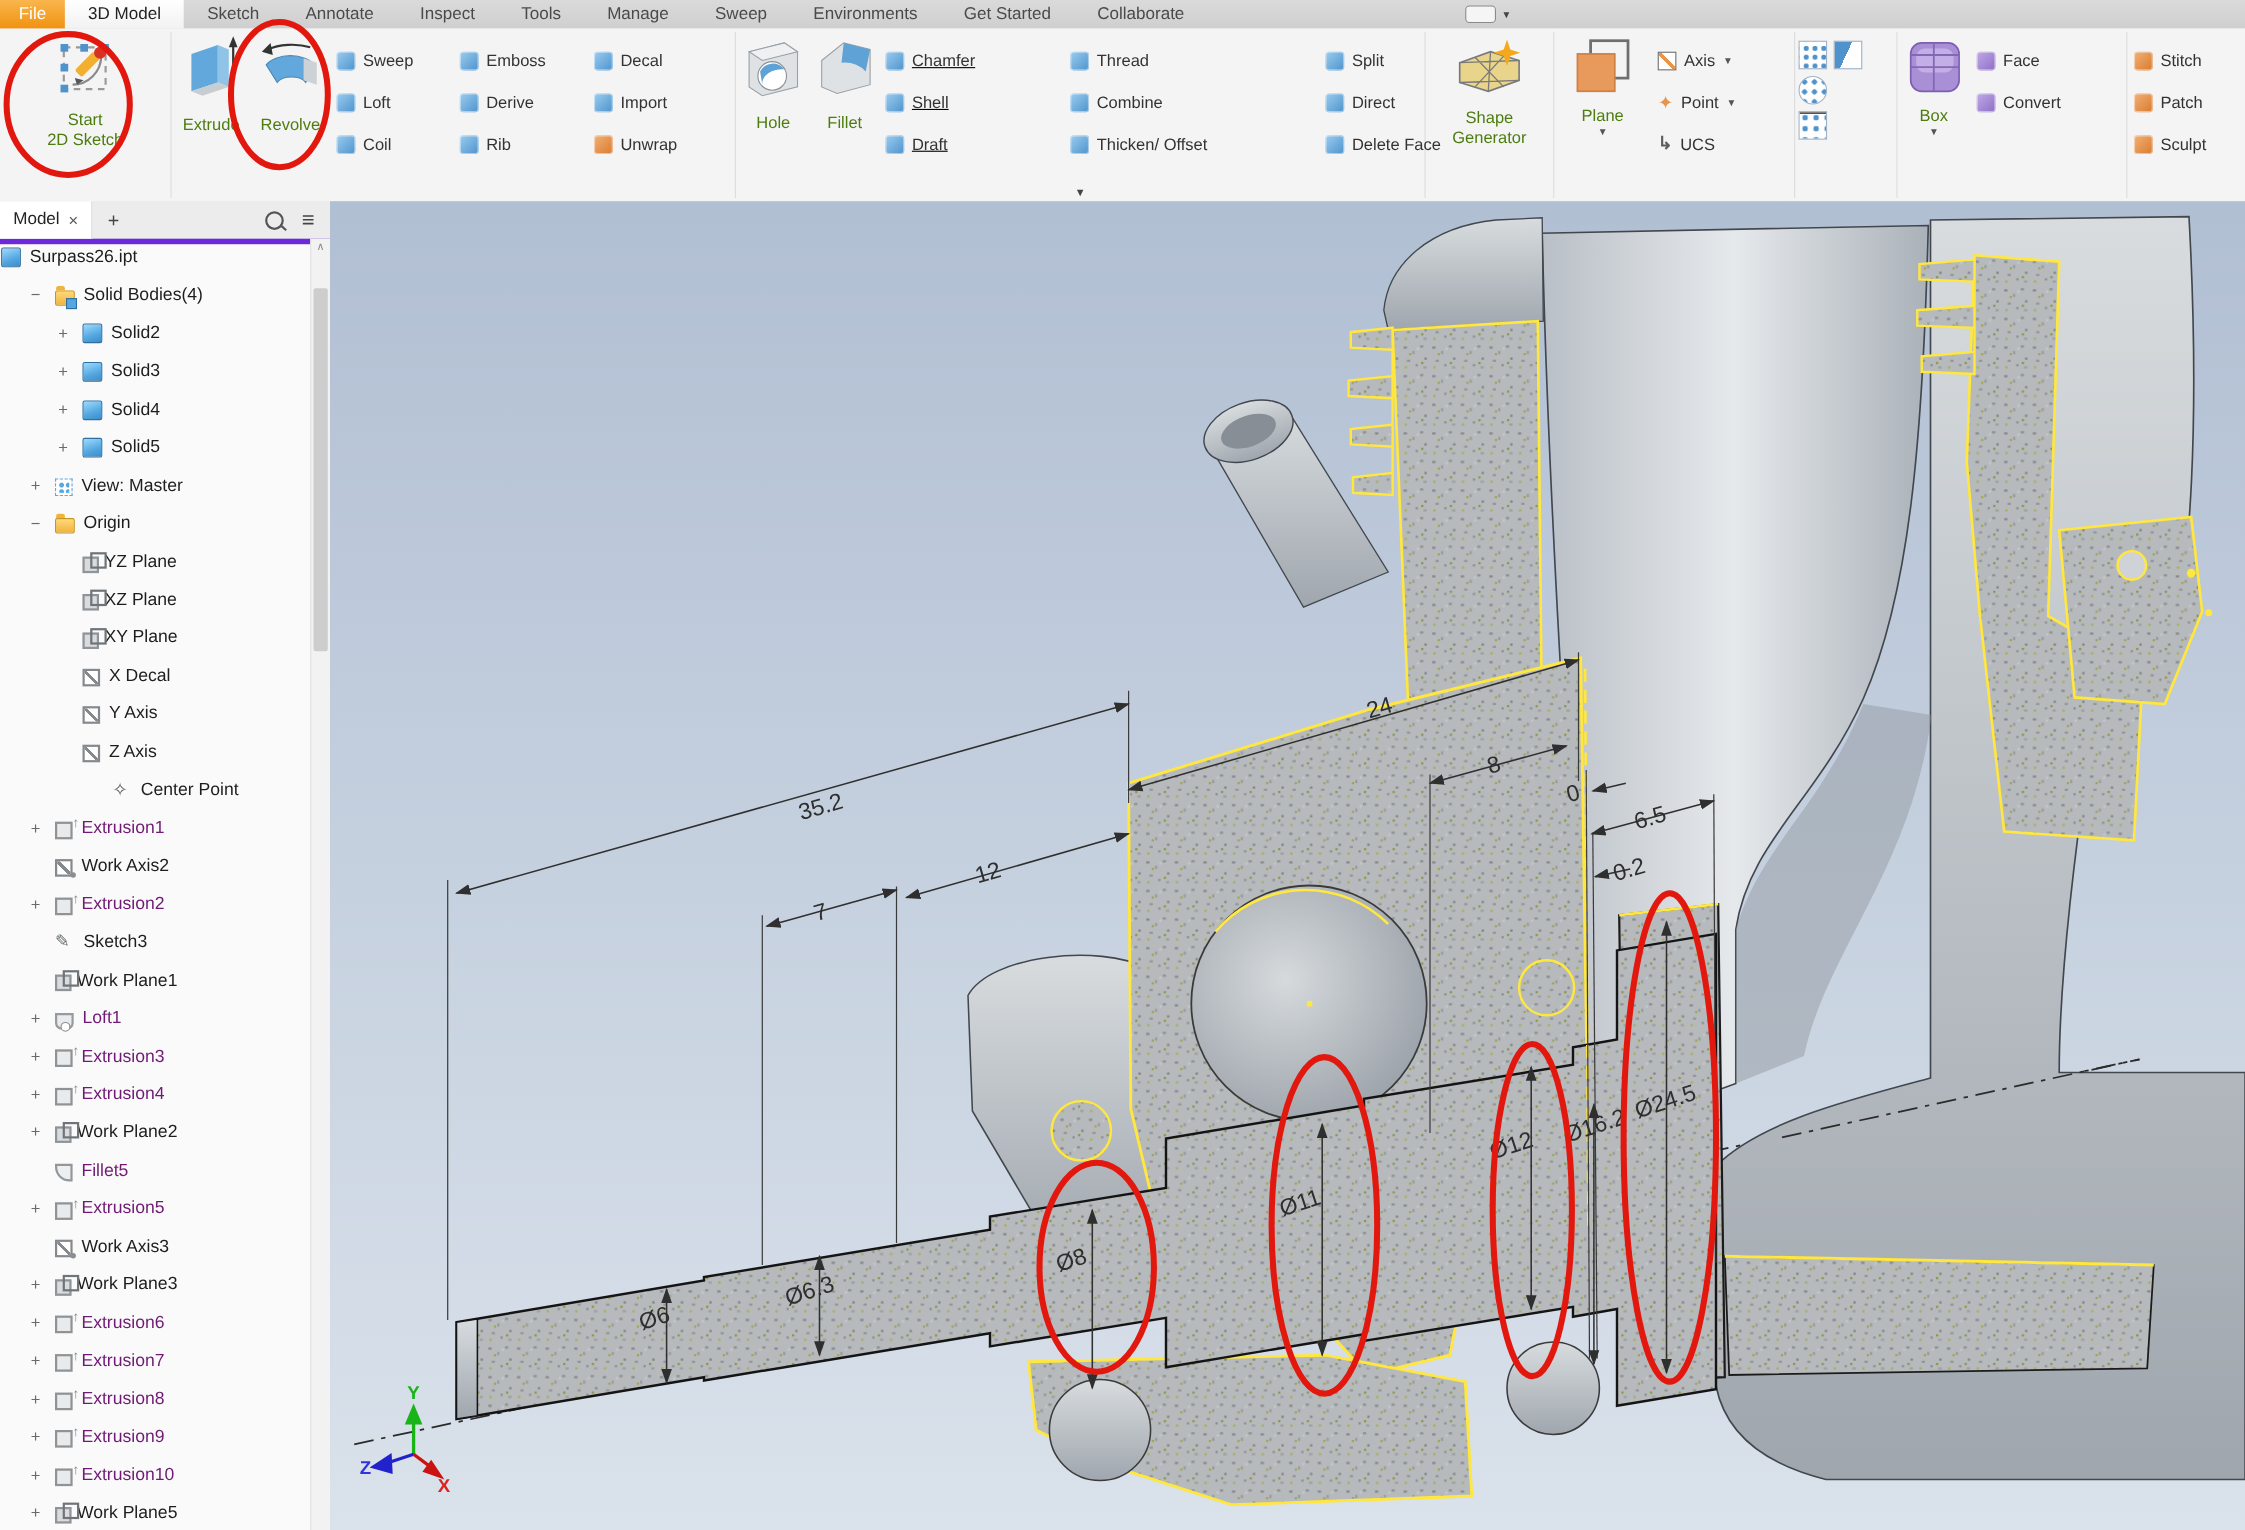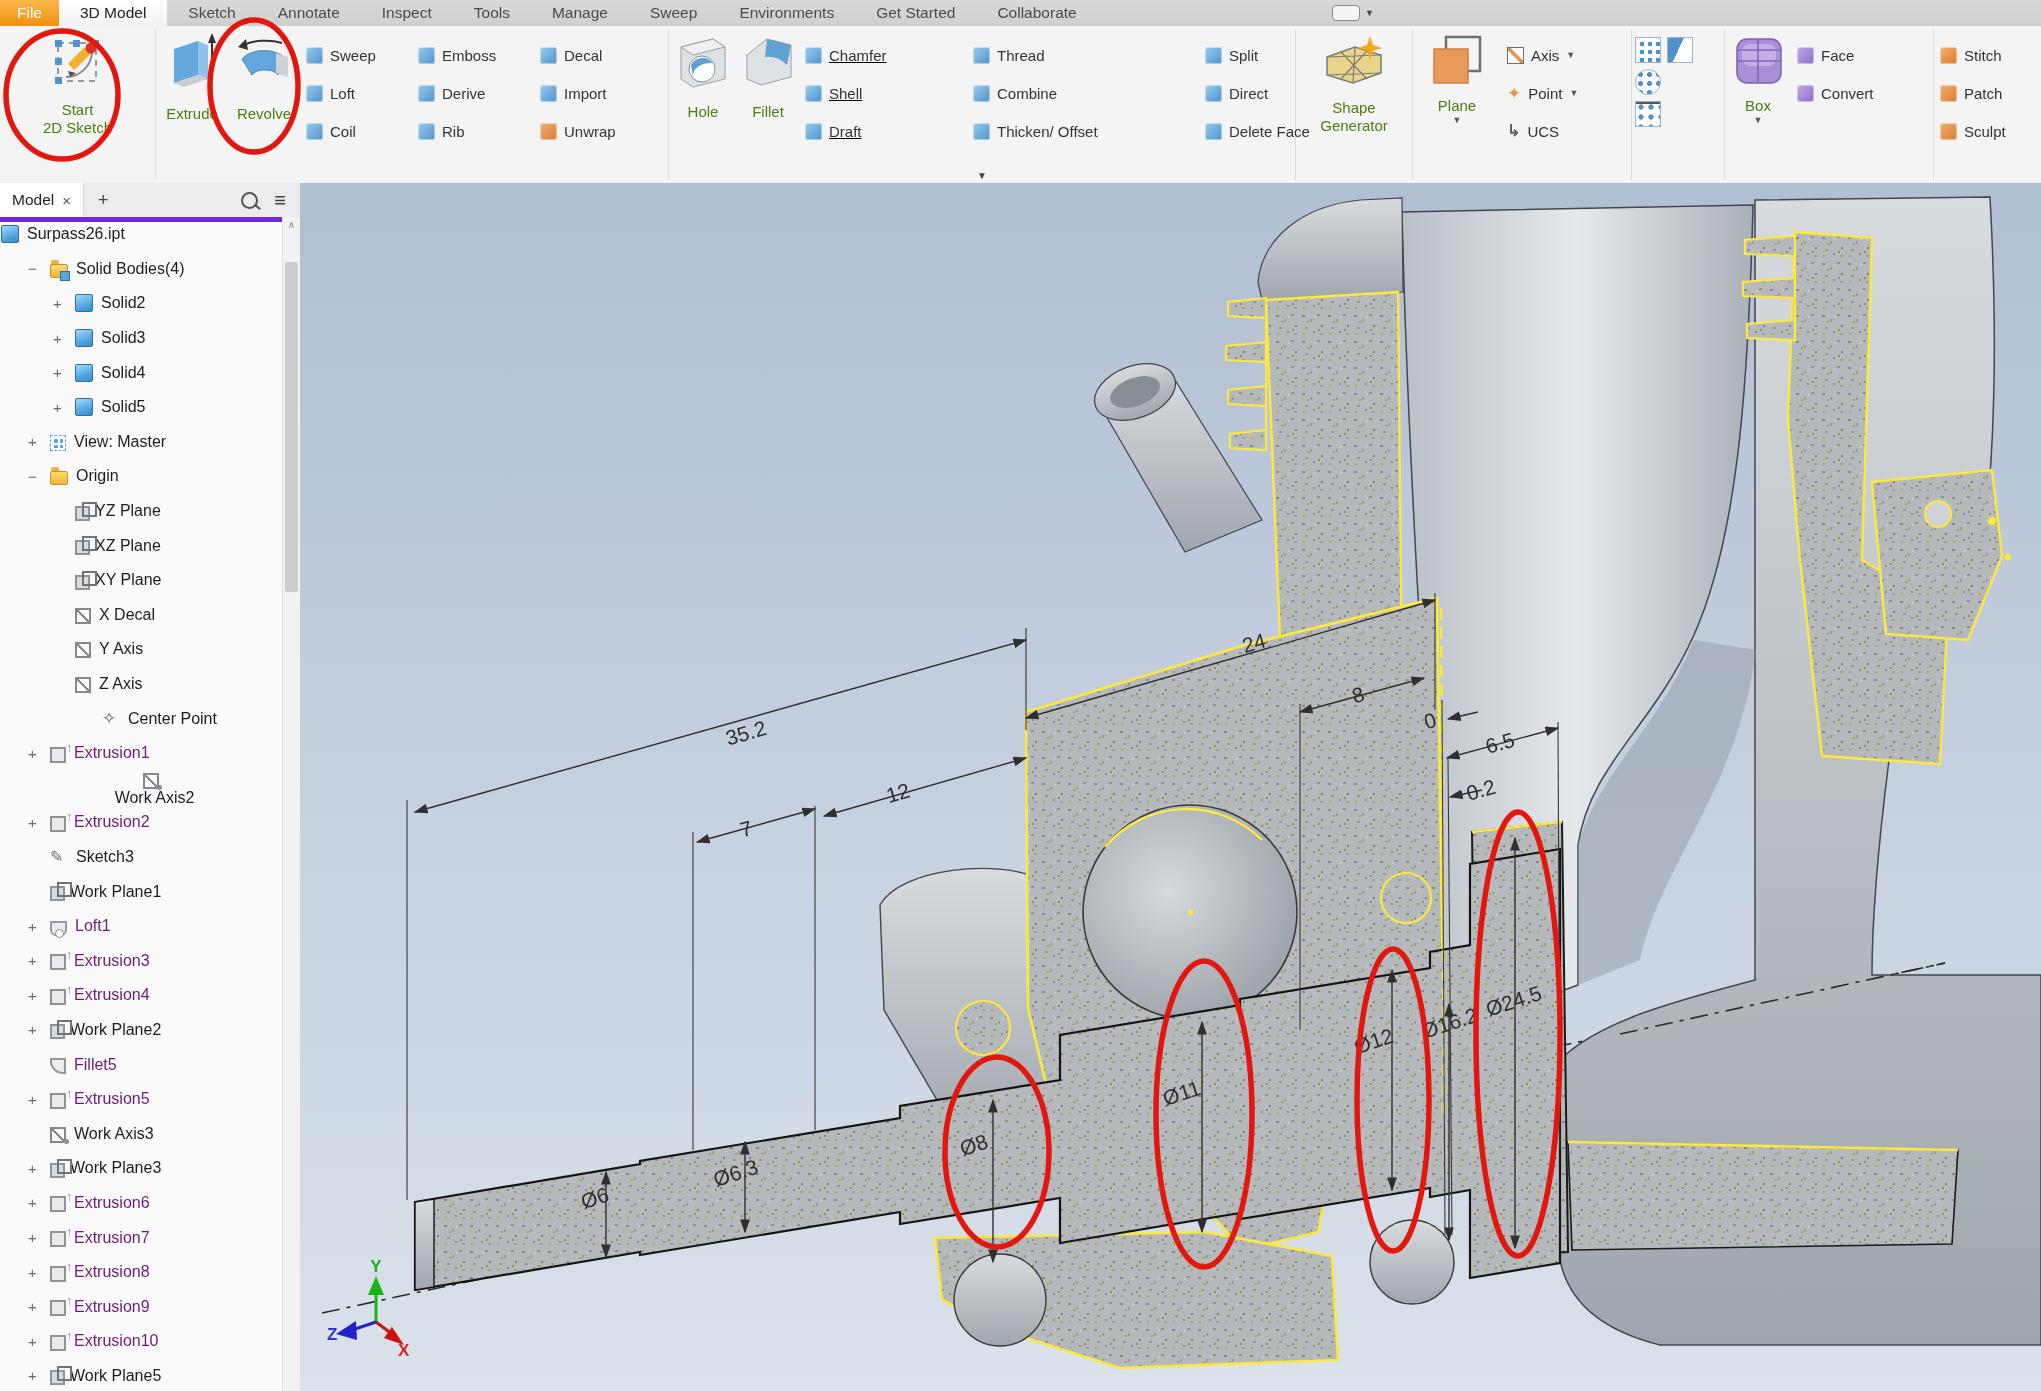--- a/index.html
+++ b/index.html
@@ -463,21 +463,21 @@
         <div class="trow" style="padding-left: 78px;">
           <span class="expander"></span>
           <span class="ti tree-icon ti-point"></span>
           <span class="tlabel">Center Point</span>
         </div>
         <div class="trow dim" style="padding-left: 26px;">
           <span class="expander">+</span>
           <span class="ti tree-icon ti-extrusion"></span>
           <span class="tlabel">Extrusion1</span>
         </div>
-        <div class="trow" style="padding-left: 26px; flex-direction: column;">
+        <div class="trow" style="padding-left: 26px;">
           <span class="expander"></span>
           <span class="ti tree-icon ti-workaxis"></span>
           <span class="tlabel">Work Axis2</span>
         </div>
         <div class="trow dim" style="padding-left: 26px;">
           <span class="expander">+</span>
           <span class="ti tree-icon ti-extrusion"></span>
           <span class="tlabel">Extrusion2</span>
         </div>
         <div class="trow" style="padding-left: 26px;">

